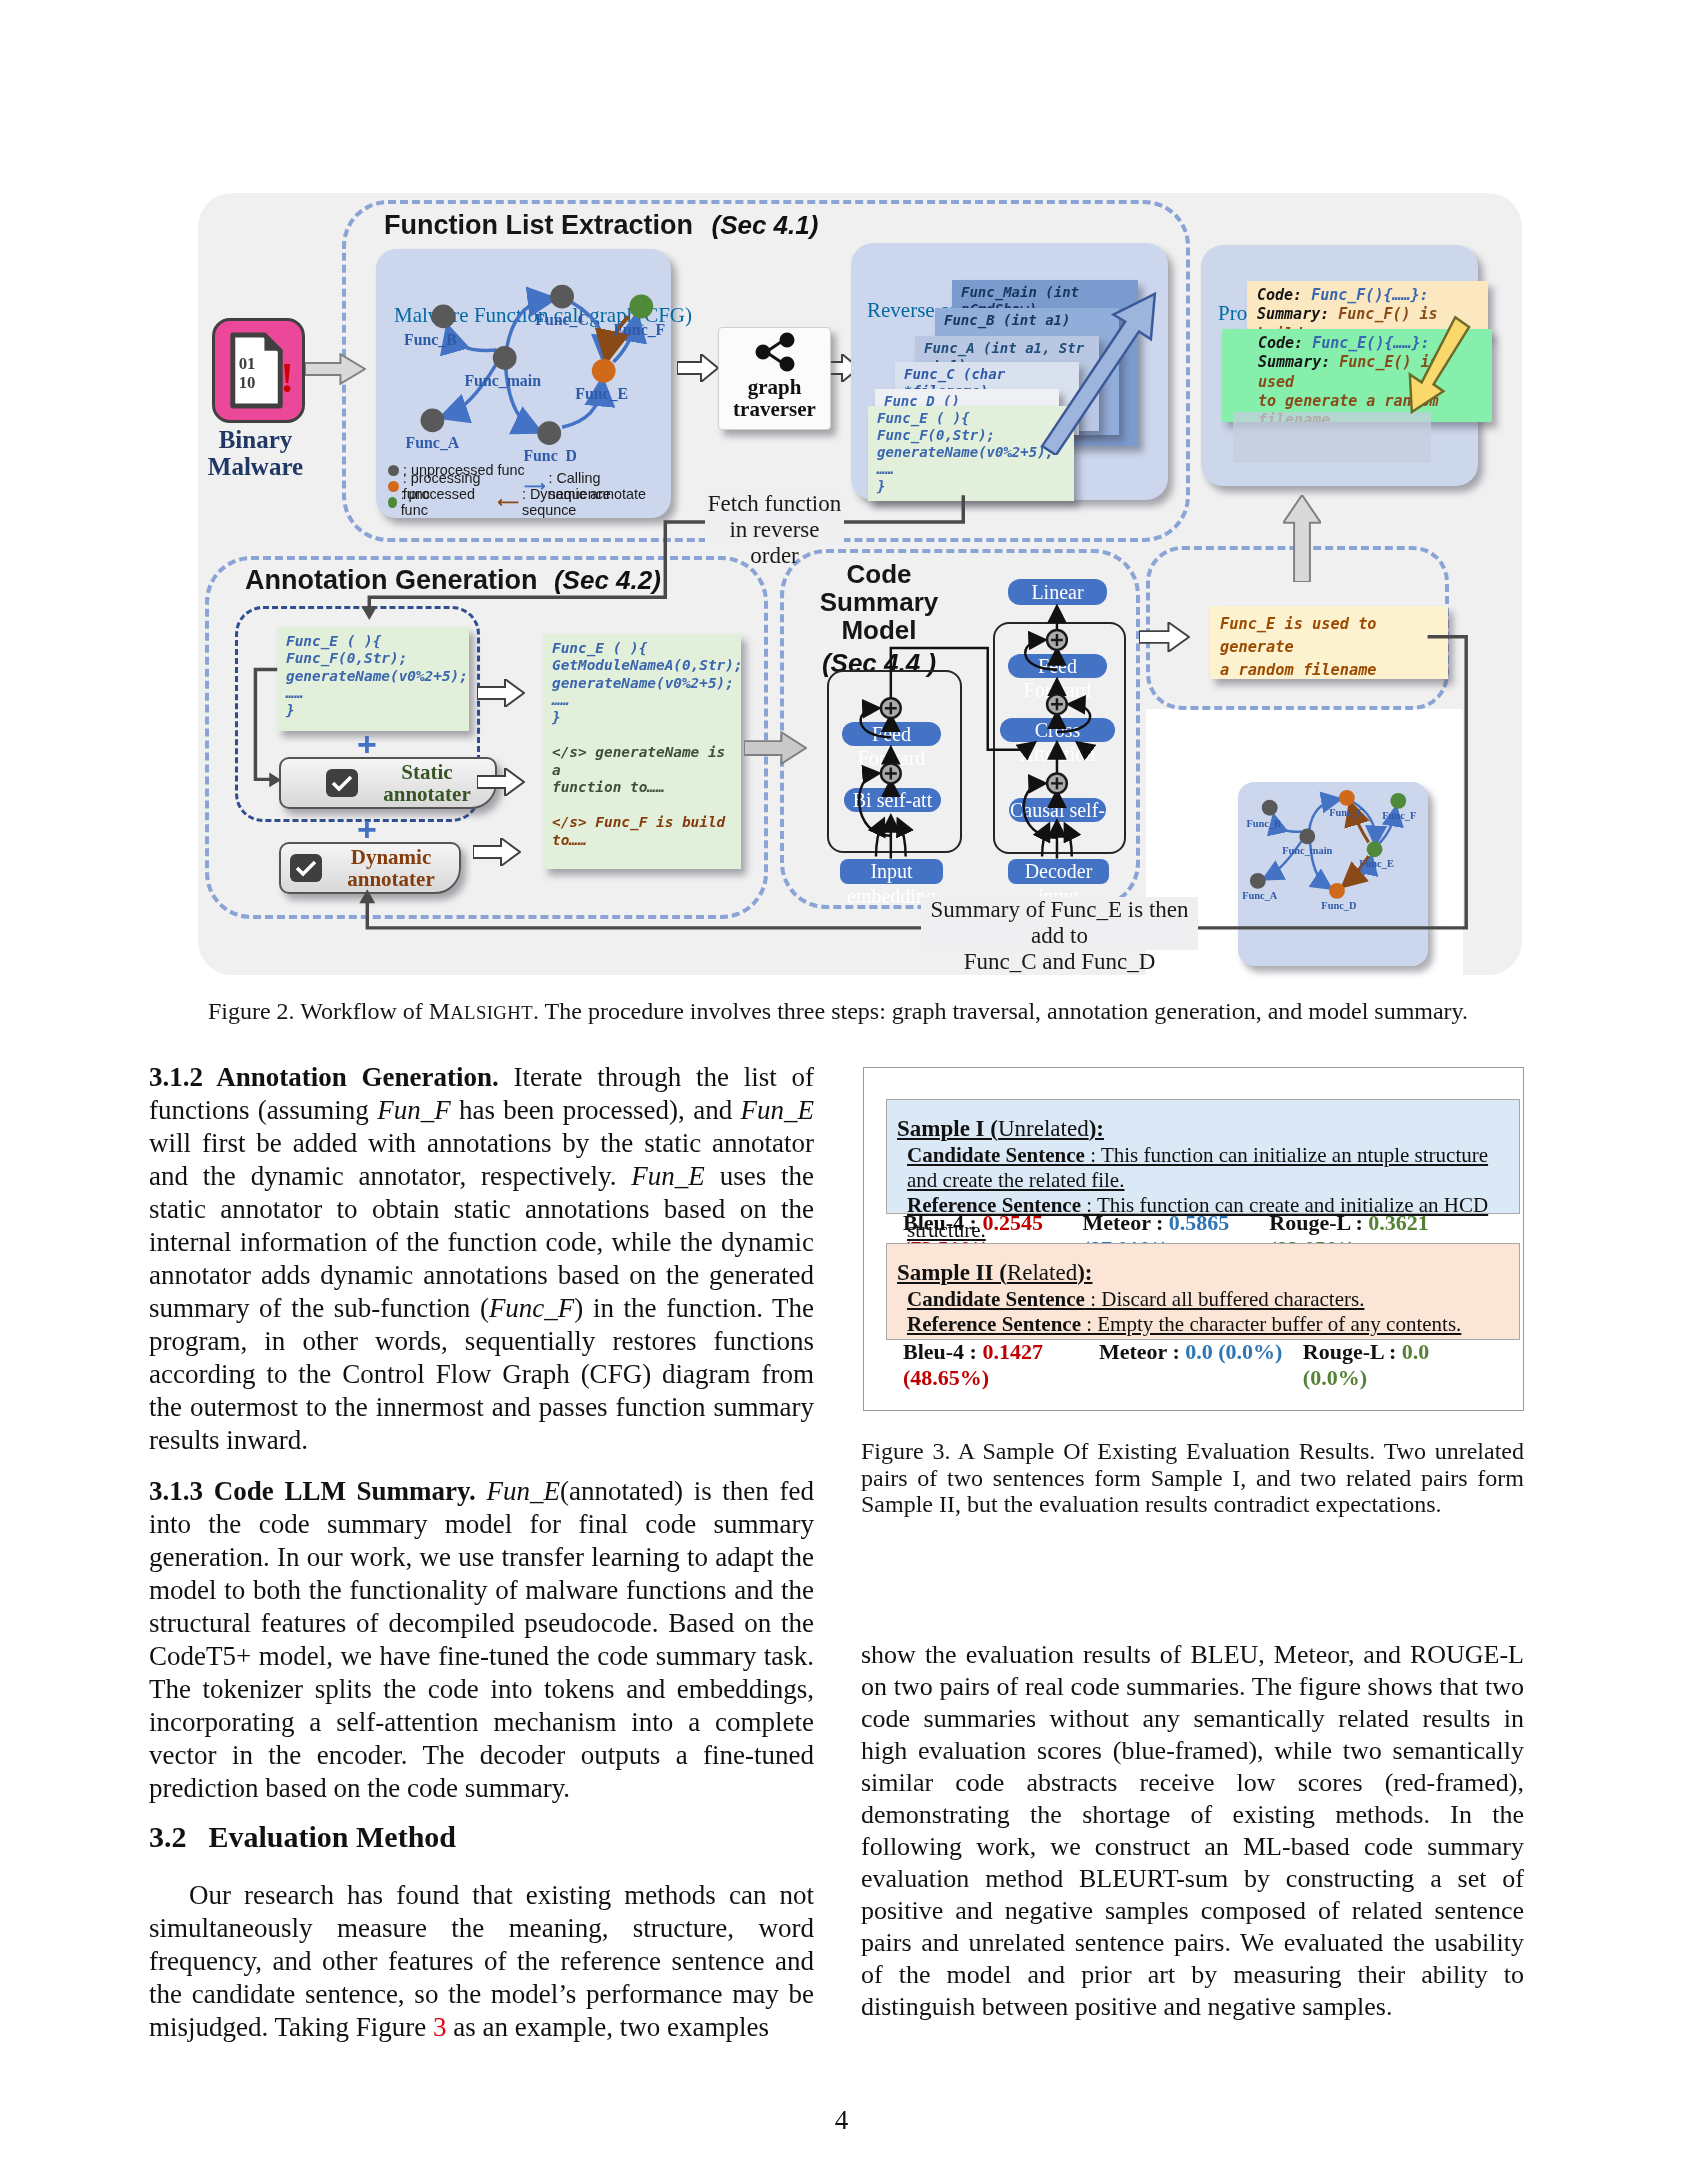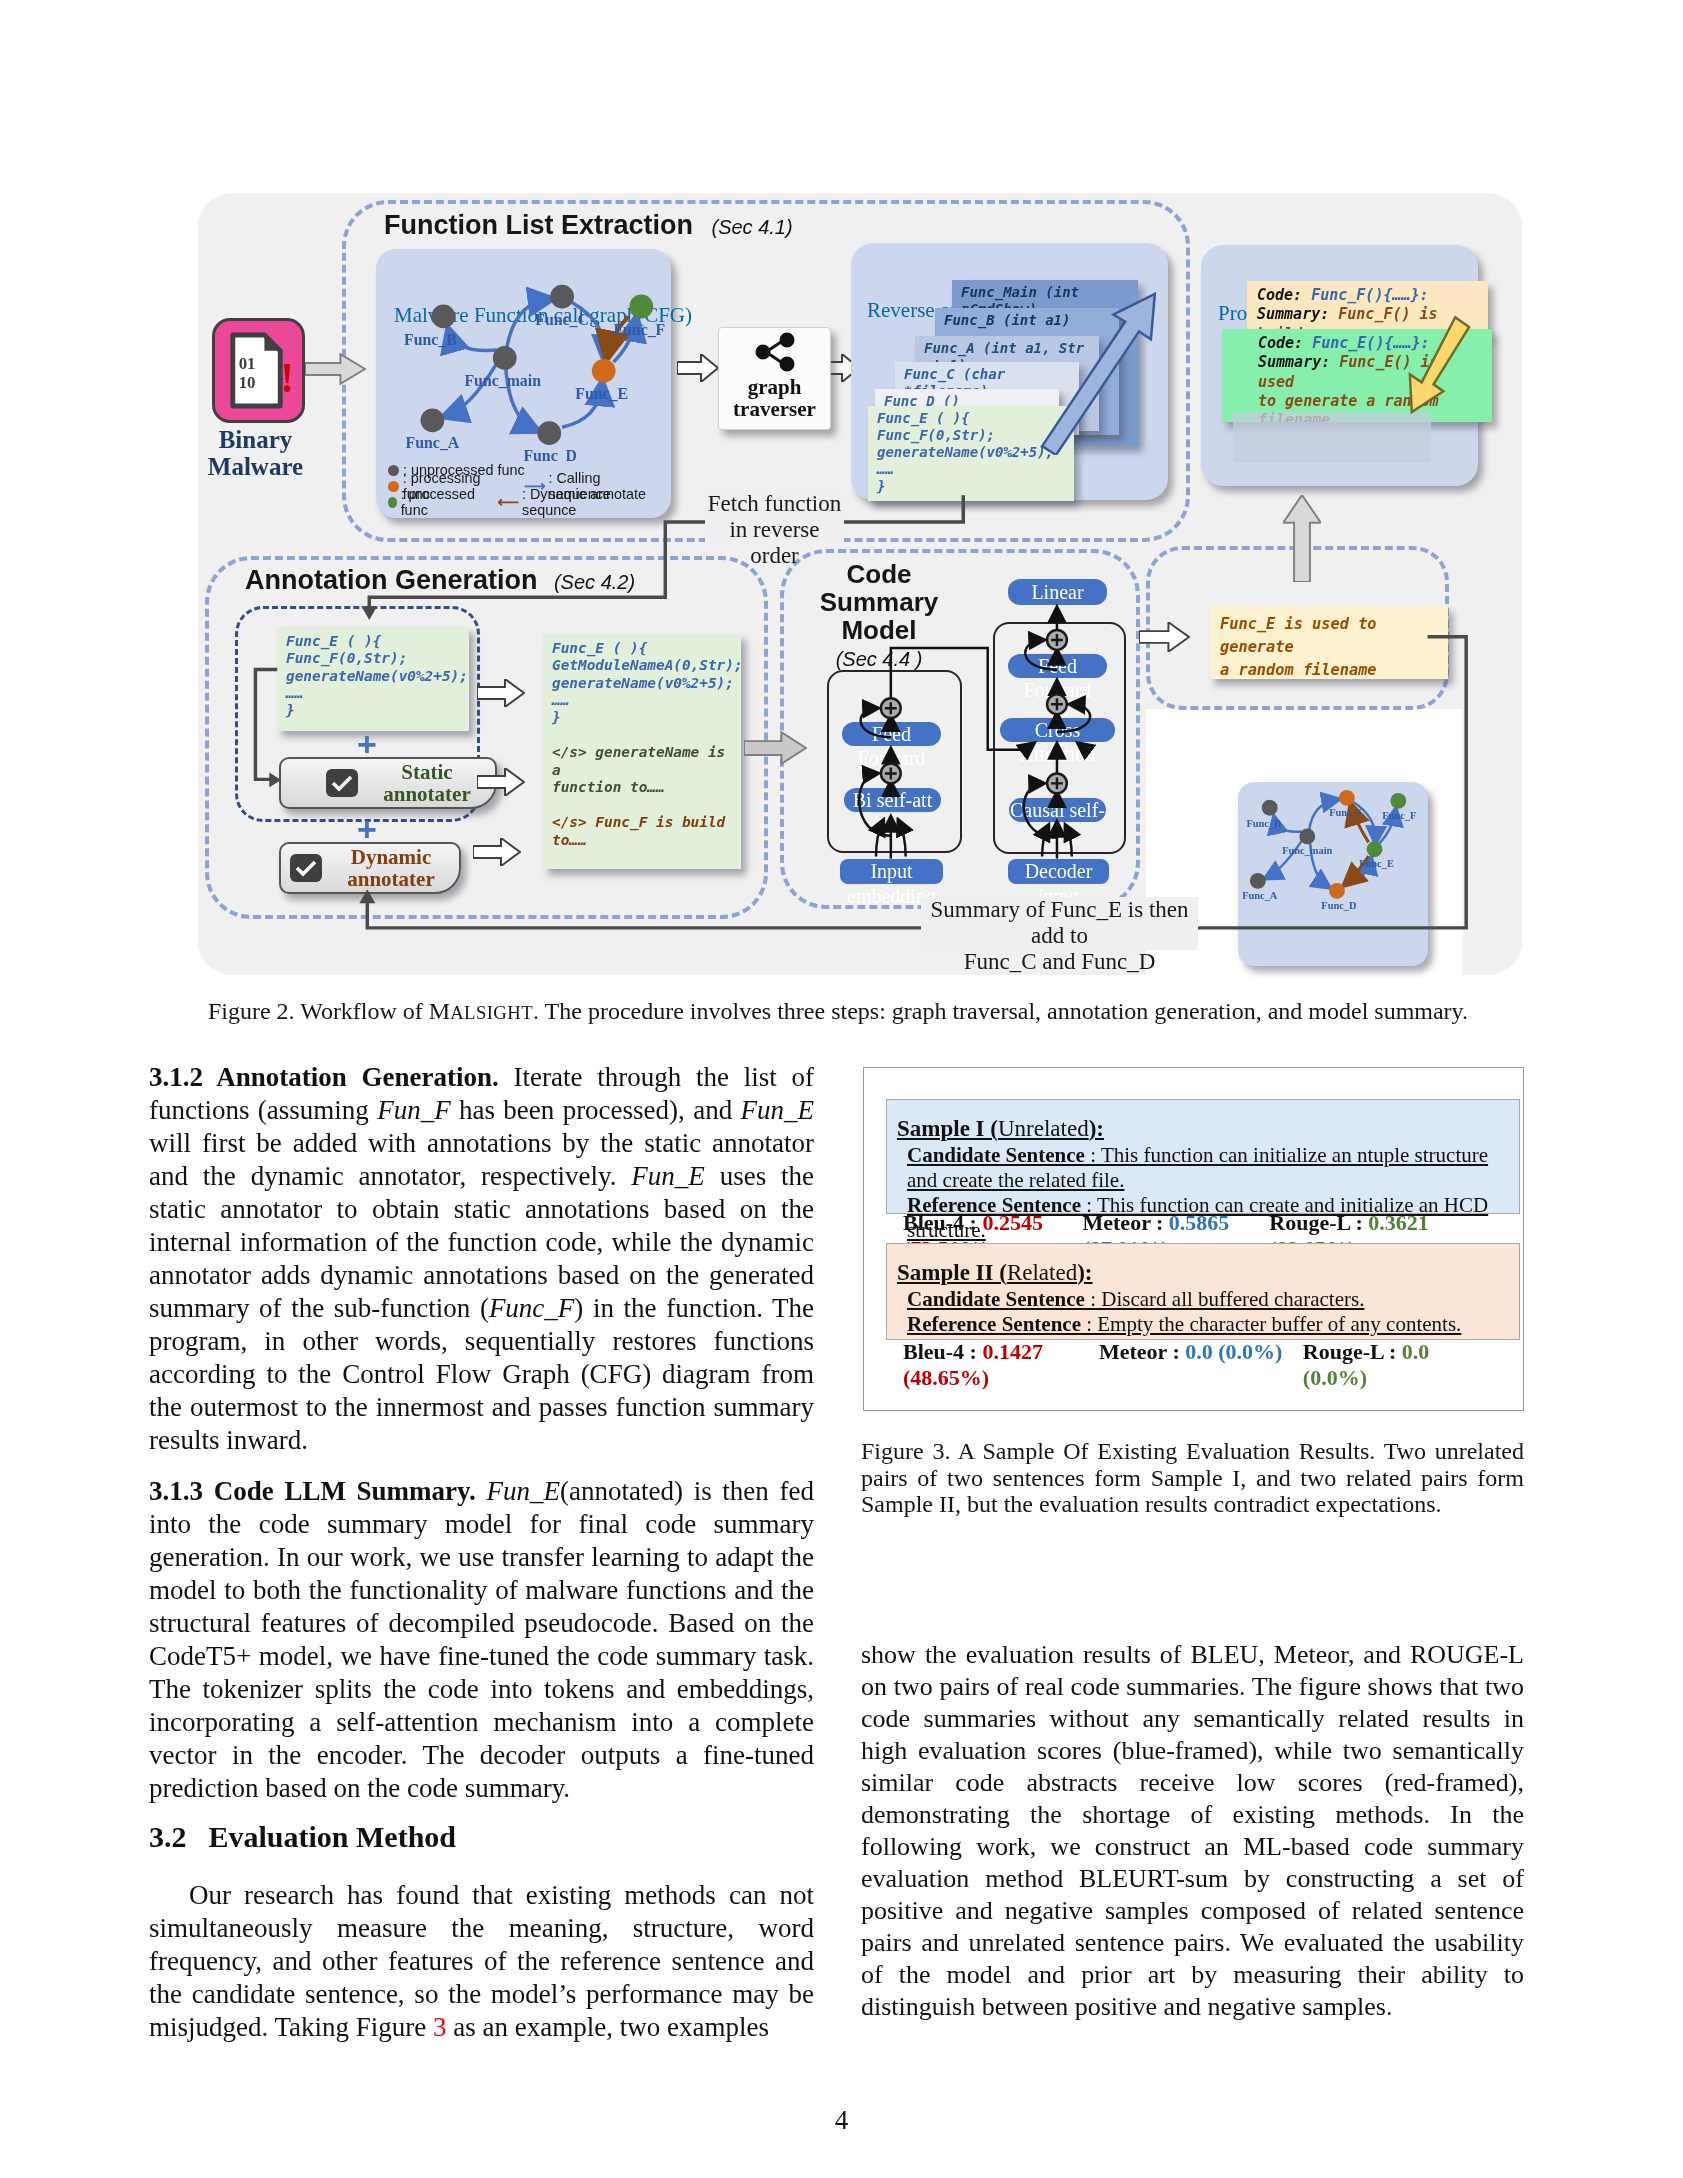--- a/index.html
+++ b/index.html
@@ -5,21 +5,21 @@
   html,body{margin:0;padding:0;background:#888;}
   #page{position:relative;width:1683px;height:2178px;background:#ffffff;overflow:hidden;
         font-family:"Liberation Serif",serif;color:#111;}
   .abs{position:absolute;}
   .sans{font-family:"Liberation Sans",sans-serif;}
   .shadow{box-shadow:5px 6px 7px rgba(70,70,85,.45);}
   .panel-dash{border:4px dashed #8aa4d6;border-radius:46px;}
   .fig-canvas{background:#f0f0f1;border-radius:34px;}
   .boxtitle{font-size:21px;color:#0369a1;margin-top:48px;}
   .ptitle{font-weight:bold;font-size:27px;color:#161616;}
-  .psec{font-style:italic;font-weight:normal;font-size:20px;}
+  .psec{font-style:italic;font-weight:bold;font-size:26px;}
   .codeblk{background:#e2efda;font-family:"DejaVu Sans Mono",monospace;font-style:italic;
            font-weight:bold;font-size:14.4px;line-height:17.3px;color:#3a66b0;padding:6px 9px;}
   .bluecard{font-family:"DejaVu Sans Mono",monospace;font-style:italic;font-weight:bold;
             font-size:14px;line-height:17px;padding:4px 9px;overflow:hidden;}
   .ycard{background:#fce8c0;font-family:"DejaVu Sans Mono",monospace;font-style:italic;
          font-weight:bold;font-size:15px;line-height:19.3px;padding:5px 10px;overflow:hidden;}
   .rs-cl{color:#141414;margin-top:48px;}
   .rs-cv{color:#3a66b0;}
   .rs-sv{color:#8a4a18;}
   .anno-static{color:#3f4f37;}

